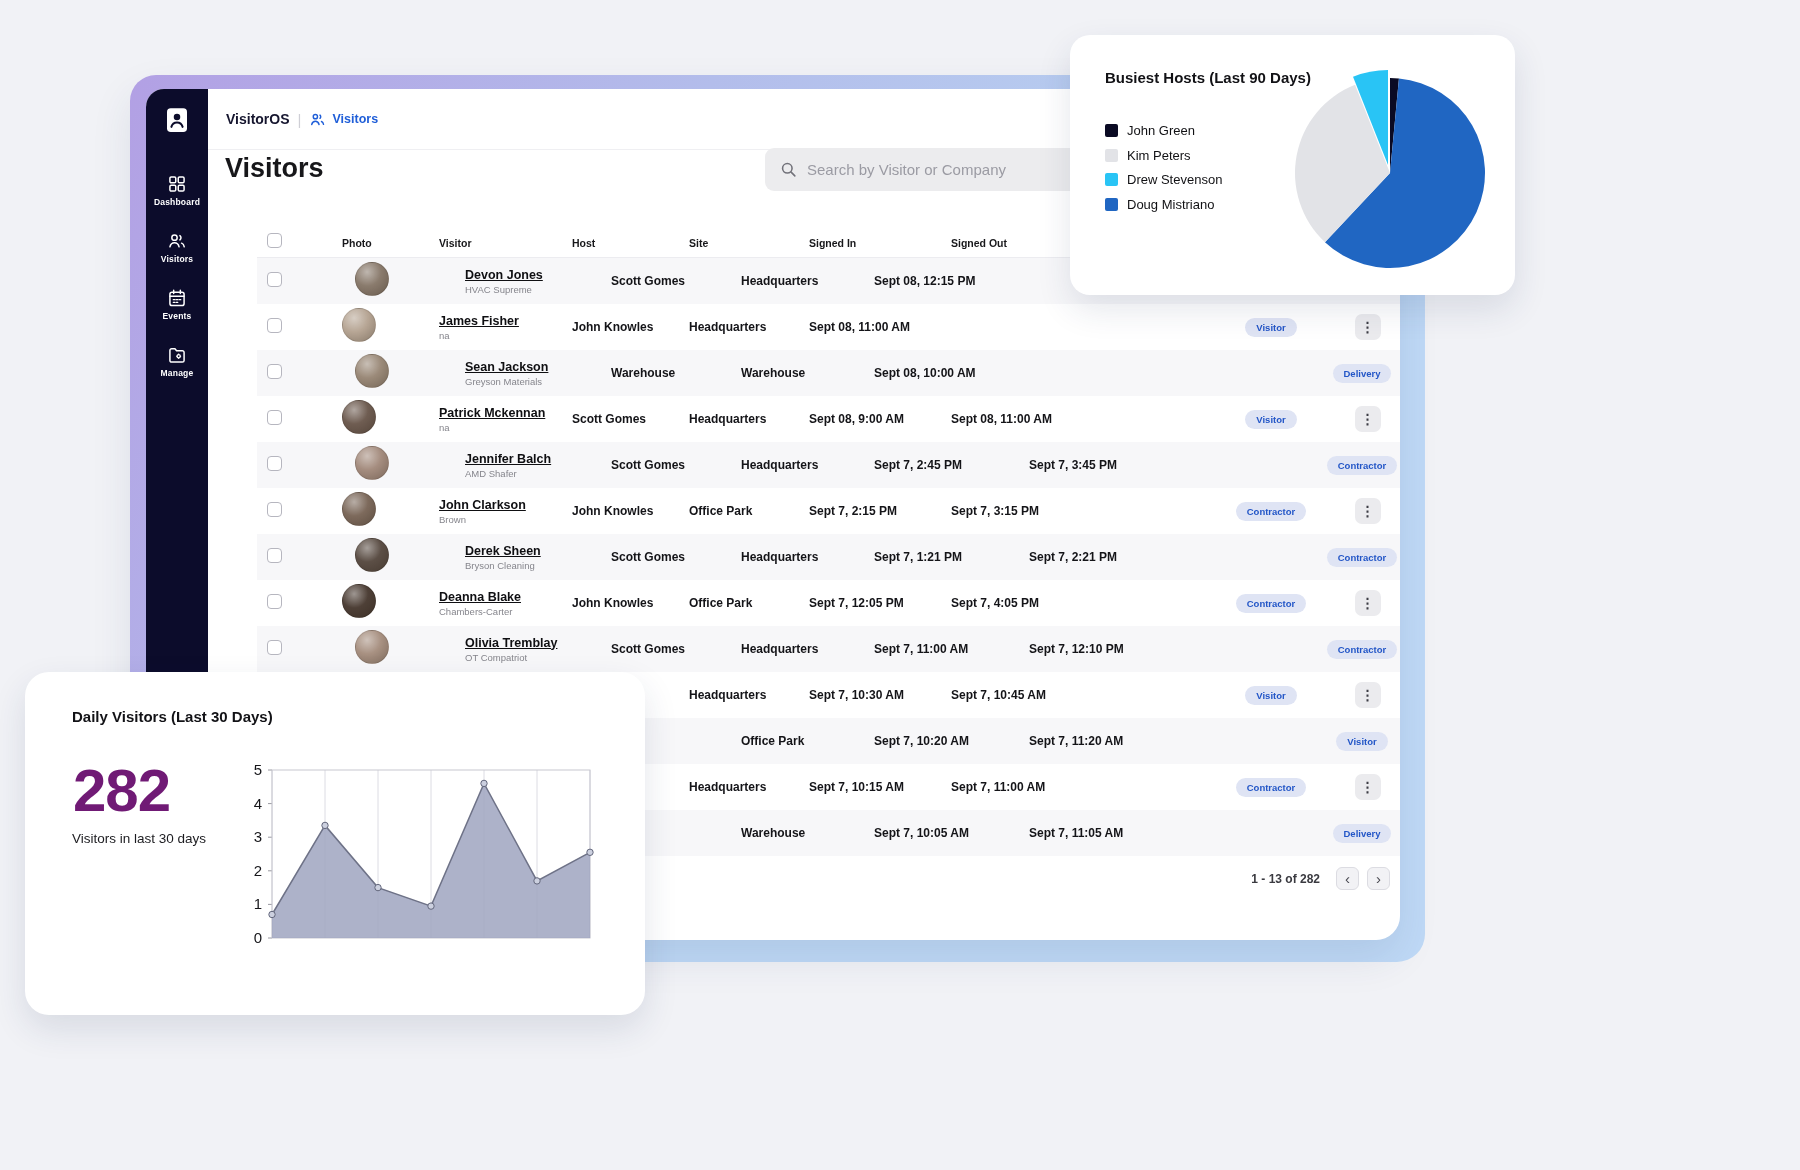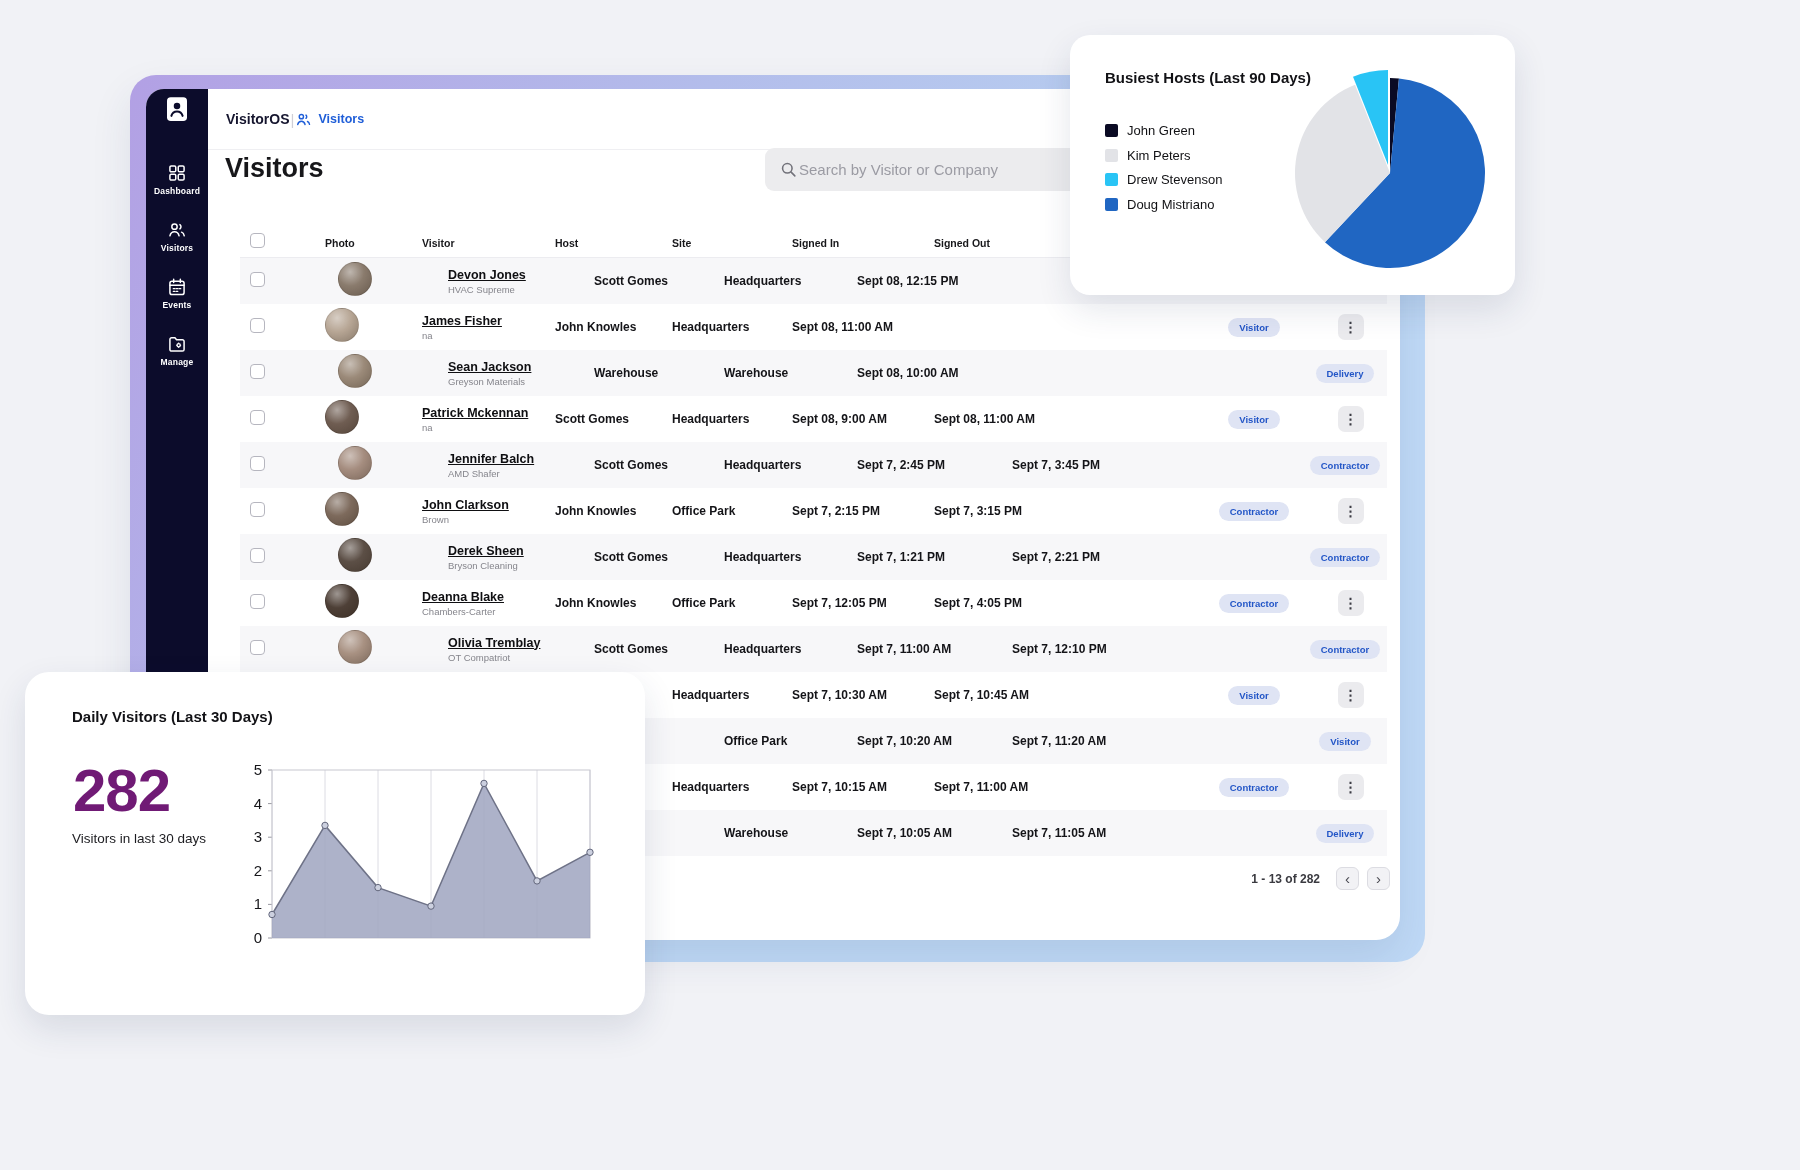--- a/index.html
+++ b/index.html
@@ -9,44 +9,44 @@
   .blue-layer { position:absolute; left:155px; top:110px; width:1270px; height:852px;
     background:#bfd9f6; border-radius:28px; }
   .grad-layer { position:absolute; left:130px; top:75px; width:1270px; height:865px;
     border-radius:26px; box-shadow:0 18px 40px rgba(40,60,100,.10);
     background:linear-gradient(115deg,#b2a0e4 0%,#b3bdeb 35%,#b9d3f2 70%,#c2def4 100%); }
   .window { position:absolute; left:16px; top:14px; width:1254px; height:851px;
     background:#fff; border-radius:18px 24px 24px 24px; overflow:hidden; }
 
   
   .sidebar { position:absolute; left:0; top:0; bottom:0; width:62px; background:#0c0c2b;
-    display:flex; flex-direction:column; align-items:center; padding-top:2px; }
+    display:flex; flex-direction:column; align-items:center; padding-top:13px; }
   .logo { width:36px; height:36px; display:grid; place-items:center; margin-bottom:36px; cursor:pointer; }
   .nav { display:flex; flex-direction:column; gap:24px; align-items:center; }
   .nav-item { display:flex; flex-direction:column; align-items:center; gap:3px; cursor:pointer; }
   .nav-label { font-size:8.5px; font-weight:600; color:#fff; letter-spacing:.2px; }
 
   
   .topbar { position:absolute; left:62px; right:0; top:0; height:61px; background:#fff;
-    border-bottom:1px solid #efeff2; display:flex; align-items:center; gap:1px; padding-left:18px; }
+    border-bottom:1px solid #efeff2; display:flex; align-items:center; gap:8px; padding-left:18px; }
   .brand { font-size:14px; font-weight:700; color:#15152e; }
   .tb-sep { color:#cfcfd6; font-size:15px; }
   .tb-nav { display:flex; align-items:center; gap:6px; color:#1f5ed8; font-size:12.5px; font-weight:700; cursor:pointer; }
 
   
   .main { position:absolute; left:62px; right:0; top:0; bottom:0; }
   .page-title { position:absolute; left:17px; top:64px; font-size:27px; font-weight:800; color:#17171a; }
   .search { position:absolute; left:557px; top:59px; width:400px; height:43px; background:#ececee;
-    border-radius:9px; display:flex; align-items:center; gap:1px; padding:12px 14px; }
+    border-radius:9px; display:flex; align-items:center; gap:9px; padding:12px 14px; }
   .search input { flex:1; border:none; outline:none; background:transparent; font-size:15px;
     color:#333; font-family:"Liberation Sans", sans-serif; }
   .search input::placeholder { color:#9b9ba3; }
 
   
-  .table { position:absolute; left:32px; top:139px; width:1147px; }
+  .table { position:absolute; left:49px; top:139px; width:1147px; }
   .thead, .trow { display:grid; grid-template-columns:68px 97px 133px 117px 120px 142px 277px 120px 73px; align-items:center; }
   .thead { height:30px; border-bottom:1px solid #ececf0; }
   .trow { height:46px; }
   .trow.alt { background:#f7f7f9;gap:13px; }
   .cell { padding-left:17px; overflow:hidden; }
   .c-check { padding-left:10px; }
   .th { font-size:10.5px; font-weight:700; color:#18181b; }
   .checkbox { display:inline-block; width:15px; height:15px; border:1.5px solid #b6b6bf;
     border-radius:4px; background:#fff; cursor:pointer; }
   .avatar { display:inline-block; width:34px; height:34px; border-radius:50%;

